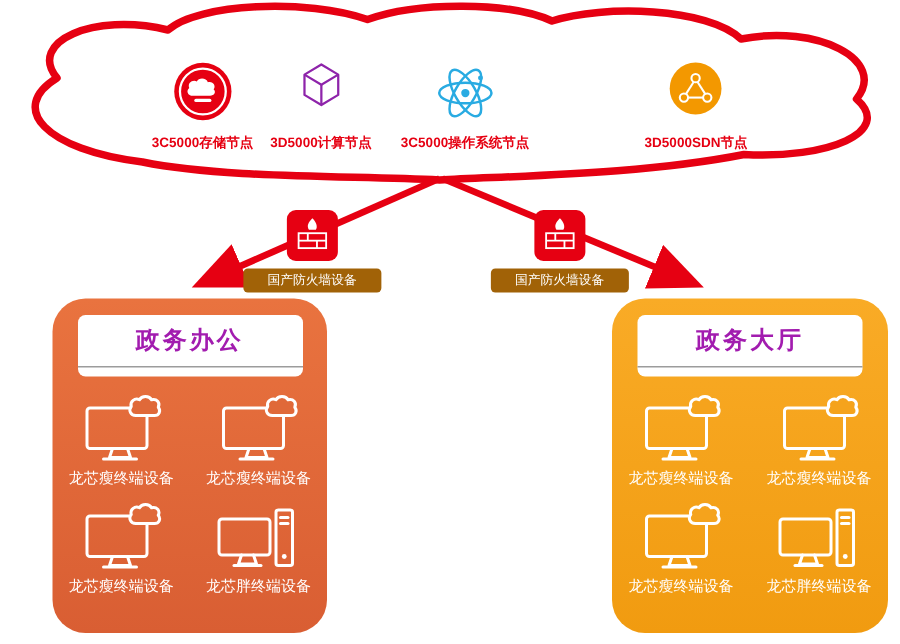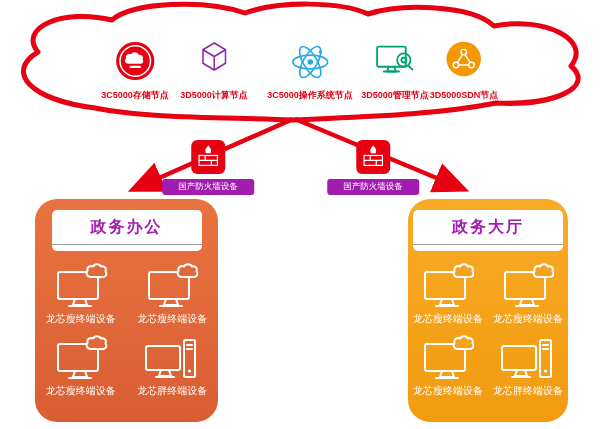--- a/index.html
+++ b/index.html
@@ -10,28 +10,28 @@
   
   .node{position:absolute;top:40px;height:62px;display:flex;flex-direction:column;
         align-items:center;justify-content:space-between;transform:translateX(-50%);}
   .node-label{font-size:9px;font-weight:bold;color:#e60012;white-space:nowrap;}
 
   
   .firewall{position:absolute;display:flex;flex-direction:column;align-items:center;
             transform:translateX(-50%);}
   .fw-box{width:34px;height:34px;background:#e60012;border-radius:6px;display:flex;
           align-items:center;justify-content:center;}
-  .fw-label{margin-top:5px;background:#a21caf;color:#ffffff;font-size:8.5px;
+  .fw-label{margin-top:5px;background:#a16207;color:#ffffff;font-size:8.5px;
             padding:2px 16px;border-radius:3px;white-space:nowrap;}
 
   
   .zone{position:absolute;border-radius:22px;display:flex;flex-direction:column;}
   .zone-office{left:35px;top:199px;width:183px;height:223px;
                background:linear-gradient(180deg,#e9733f,#d95e33);--zc:#e06939;}
-  .zone-hall{left:408px;top:199px;width:160px;height:223px;
+  .zone-hall{left:408px;top:199px;width:184px;height:223px;
              background:linear-gradient(180deg,#f9ab26,#f19b10);--zc:#f5a31c;}
   .zone-title{background:#ffffff;border-radius:5px;margin:11px auto 0;width:150px;
               text-align:center;padding:7px 0 6px;}
   .zone-title-text{font-size:16px;font-weight:bold;color:#a21caf;letter-spacing:2px;}
   .zone-title-rule{height:1px;background:#9c9c9c;margin-top:6px;}
   .devices{display:grid;grid-template-columns:1fr 1fr;row-gap:9px;margin-top:12px;
            justify-items:center;}
   .device{display:flex;flex-direction:column;align-items:center;}
   .device-label{font-size:10px;color:#ffffff;margin-top:1px;white-space:nowrap;}
 
@@ -90,33 +90,20 @@
         <ellipse cx="24" cy="24" rx="19" ry="7.5"></ellipse>
         <ellipse cx="24" cy="24" rx="19" ry="7.5" transform="rotate(60 24 24)"></ellipse>
         <ellipse cx="24" cy="24" rx="19" ry="7.5" transform="rotate(120 24 24)"></ellipse>
       </g>
       <circle cx="24" cy="24" r="3" fill="#29abe2"></circle>
       <circle cx="35" cy="13" r="1.8" fill="#29abe2"></circle>
     </svg>
     <div class="node-label">3C5000操作系统节点</div>
   </div>
 
-  <div class="node" style="left:395px;">
-    <svg width="42" height="42" viewBox="0 0 44 44">
-      <g stroke="#00a26a" stroke-width="1.9" fill="none" stroke-linejoin="round" stroke-linecap="round">
-        <rect x="3" y="7" width="30" height="21" rx="1.5"></rect>
-        <path d="M15 28 L13.5 33 L22.5 33 L21 28"></path>
-        <line x1="10" y1="33" x2="26" y2="33"></line>
-        <circle cx="31" cy="21" r="7"></circle>
-        <circle cx="31" cy="21" r="2.6"></circle>
-        <line x1="36" y1="27" x2="40" y2="31"></line>
-      </g>
-    </svg>
-    <div class="node-label">3D5000管理节点</div>
-  </div>
 
   <div class="node" style="left:464px;">
     <svg width="38" height="38" viewBox="0 0 44 44">
       <circle cx="22" cy="22" r="20" fill="#f39800"></circle>
       <g stroke="#ffffff" stroke-width="1.6" fill="none">
         <circle cx="22" cy="14" r="3.2"></circle>
         <circle cx="13" cy="29" r="3.2"></circle>
         <circle cx="31" cy="29" r="3.2"></circle>
         <line x1="20.5" y1="17" x2="14.5" y2="26.3"></line>
         <line x1="23.5" y1="17" x2="29.5" y2="26.3"></line>

